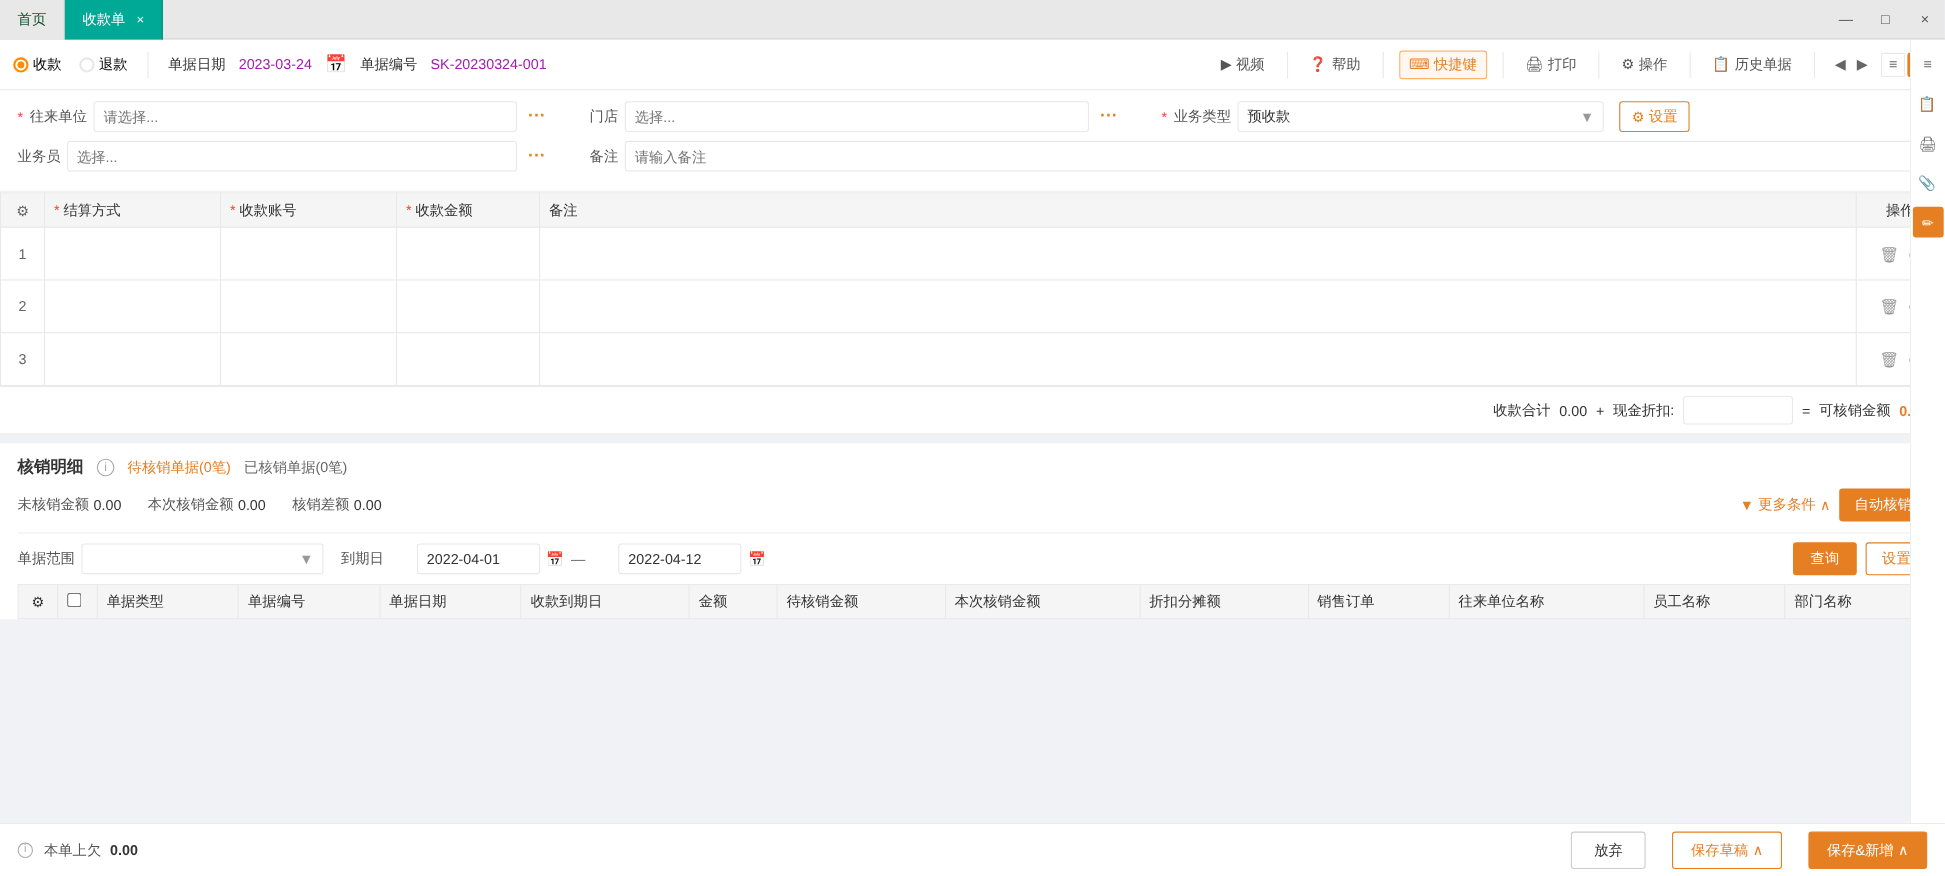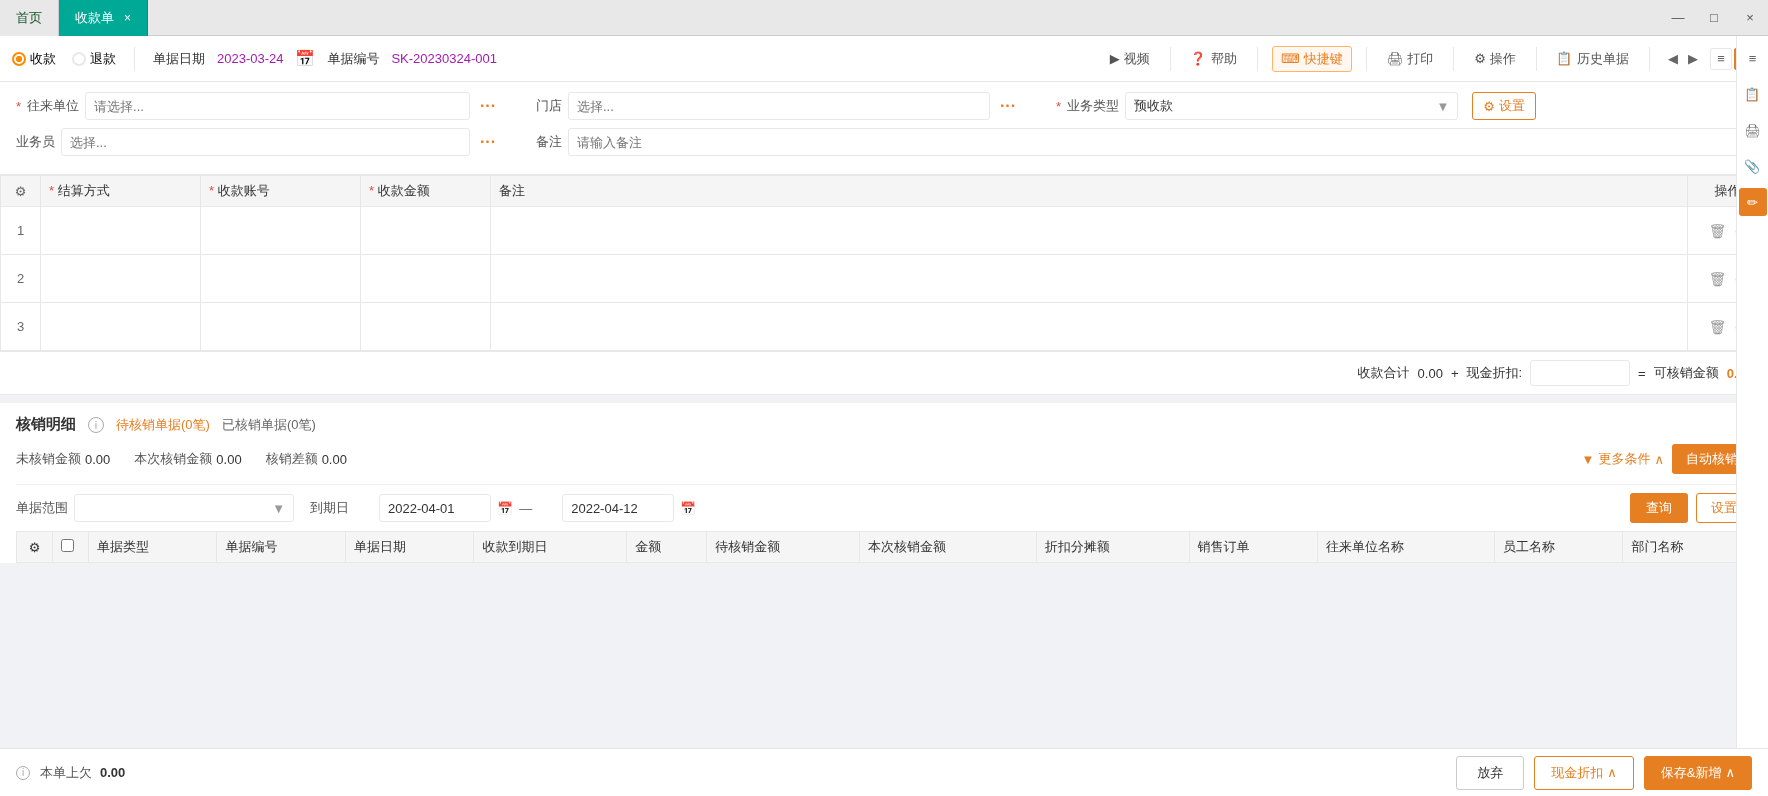--- a/index.html
+++ b/index.html
@@ -91,21 +91,21 @@
     .bottom-table { width: 100%; border-collapse: collapse; }
     .bottom-table th { background: #f5f5f5; border: 1px solid #e8e8e8; padding: 6px 8px; color: #333; font-weight: 500; text-align: left; white-space: nowrap; }
     .bottom-table .th-gear { text-align: center; }
     .check-col { width: 36px; text-align: center; }
 
     
     .footer { background: #fff; height: 48px; display: flex; align-items: center; padding: 0 16px; border-top: 1px solid #e8e8e8; position: fixed; bottom: 0; width: 1768px; }
     .footer-left { display: flex; align-items: center; gap: 8px; color: #555; }
     .footer-val { color: #333; font-weight: bold; }
     .info-icon-sm { width: 14px; height: 14px; border-radius: 50%; border: 1px solid #aaa; color: #aaa; display: inline-flex; align-items: center; justify-content: center; font-size: 10px; cursor: pointer; margin-right: 2px; }
-    .footer-btns { margin-left: auto; display: flex; gap: 10px; }
+    .footer-btns { margin-left: auto; display: flex; gap: 24px; }
     .btn-abandon { background: #fff; border: 1px solid #ccc; color: #333; padding: 7px 20px; border-radius: 3px; cursor: pointer; }
     .btn-save-draft { background: #fff; border: 1px solid #e67e22; color: #e67e22; padding: 7px 16px; border-radius: 3px; cursor: pointer; display: flex; align-items: center; gap: 4px; }
     .btn-save-new { background: #e67e22; border: 1px solid #e67e22; color: #fff; padding: 7px 16px; border-radius: 3px; cursor: pointer; display: flex; align-items: center; gap: 4px; }
 
     
     .right-panel { position: fixed; right: 0; top: 36px; width: 32px; background: #fff; border-left: 1px solid #e8e8e8; display: flex; flex-direction: column; align-items: center; padding-top: 8px; gap: 8px; height: 760px; }
     .rp-icon { width: 28px; height: 28px; display: flex; align-items: center; justify-content: center; color: #666; cursor: pointer; border-radius: 3px; }
     .rp-icon-orange { width: 28px; height: 28px; display: flex; align-items: center; justify-content: center; background: #e67e22; color: #fff; cursor: pointer; border-radius: 3px; }
 
     
@@ -415,21 +415,21 @@
 
 <div class="footer">
   <div class="footer-left">
     <span class="info-icon-sm">i</span>
     <span>本单上欠</span>
     <span class="footer-val">0.00</span>
   </div>
   <div class="footer-btns">
     <button class="btn-abandon">放弃</button>
     <button class="btn-save-draft">
-      <span>现金折扣</span>
+      <span>保存草稿</span>
       <span>∧</span>
     </button>
     <button class="btn-save-new">
       <span>保存&amp;新增</span>
       <span>∧</span>
     </button>
   </div>
 </div>
 
 </body></html>

